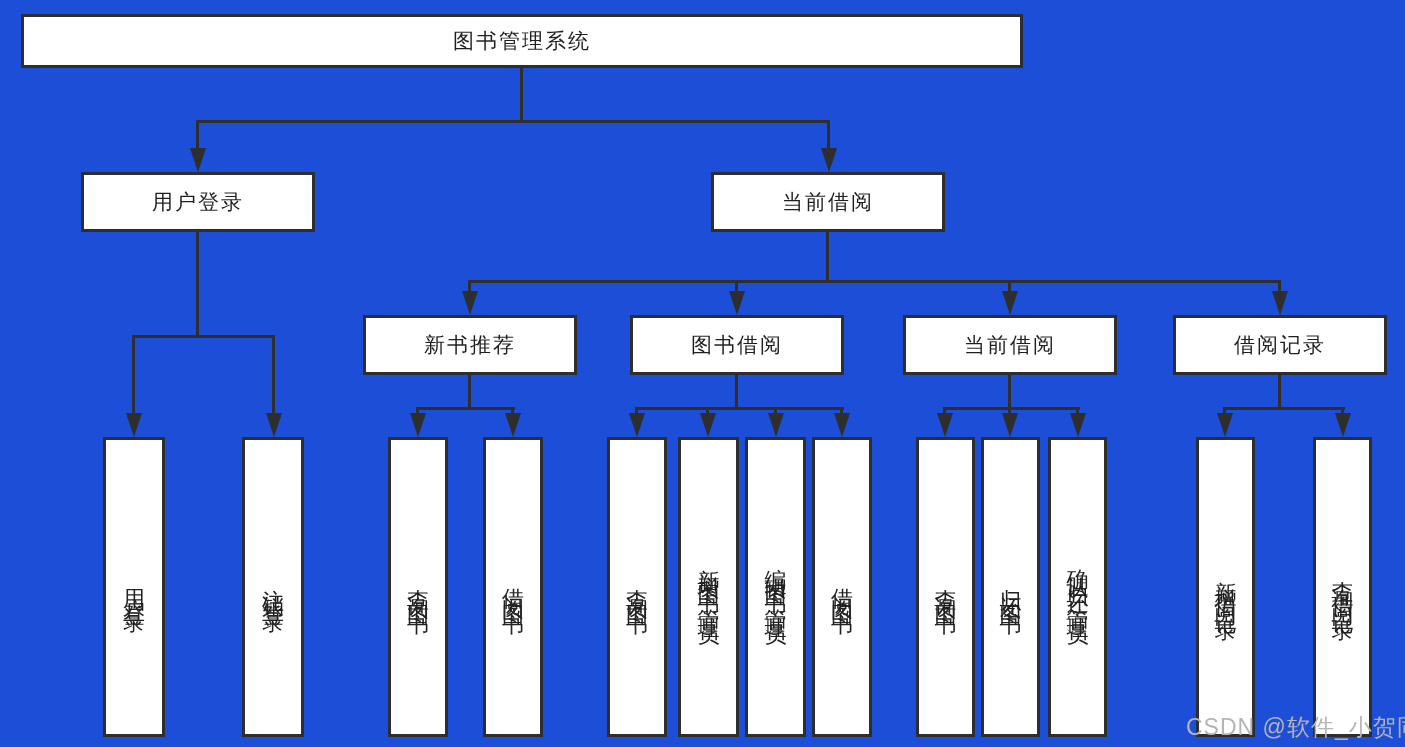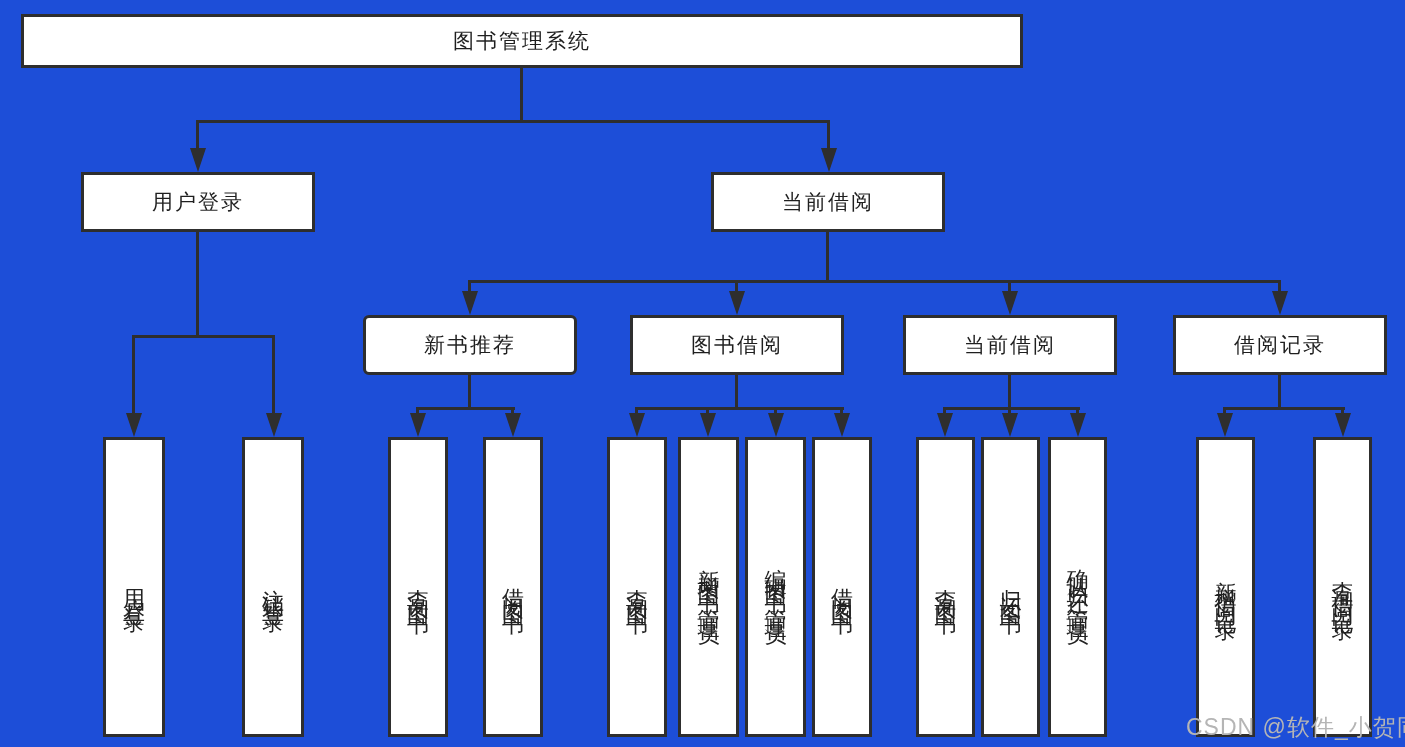--- a/index.html
+++ b/index.html
@@ -81,21 +81,21 @@
   <div class="hline" style="left:468px;top:280px;width:813px;"></div>
   <div class="vline" style="left:468px;top:280px;height:24px;"></div>
   <div class="arrow" style="left:462px;top:291px;"></div>
   <div class="vline" style="left:735px;top:280px;height:24px;"></div>
   <div class="arrow" style="left:729px;top:291px;"></div>
   <div class="vline" style="left:1008px;top:280px;height:24px;"></div>
   <div class="arrow" style="left:1002px;top:291px;"></div>
   <div class="vline" style="left:1278px;top:280px;height:24px;"></div>
   <div class="arrow" style="left:1272px;top:291px;"></div>
 
-  <div class="box hbox" style="left:363px;top:315px;width:214px;height:60px;border-radius:6px;">
+  <div class="box hbox" style="left:363px;top:315px;width:214px;height:60px;">
     <span>新书推荐</span>
   </div>
   <div class="box hbox" style="left:630px;top:315px;width:214px;height:60px;">
     <span>图书借阅</span>
   </div>
   <div class="box hbox" style="left:903px;top:315px;width:214px;height:60px;">
     <span>当前借阅</span>
   </div>
   <div class="box hbox" style="left:1173px;top:315px;width:214px;height:60px;">
     <span>借阅记录</span>

